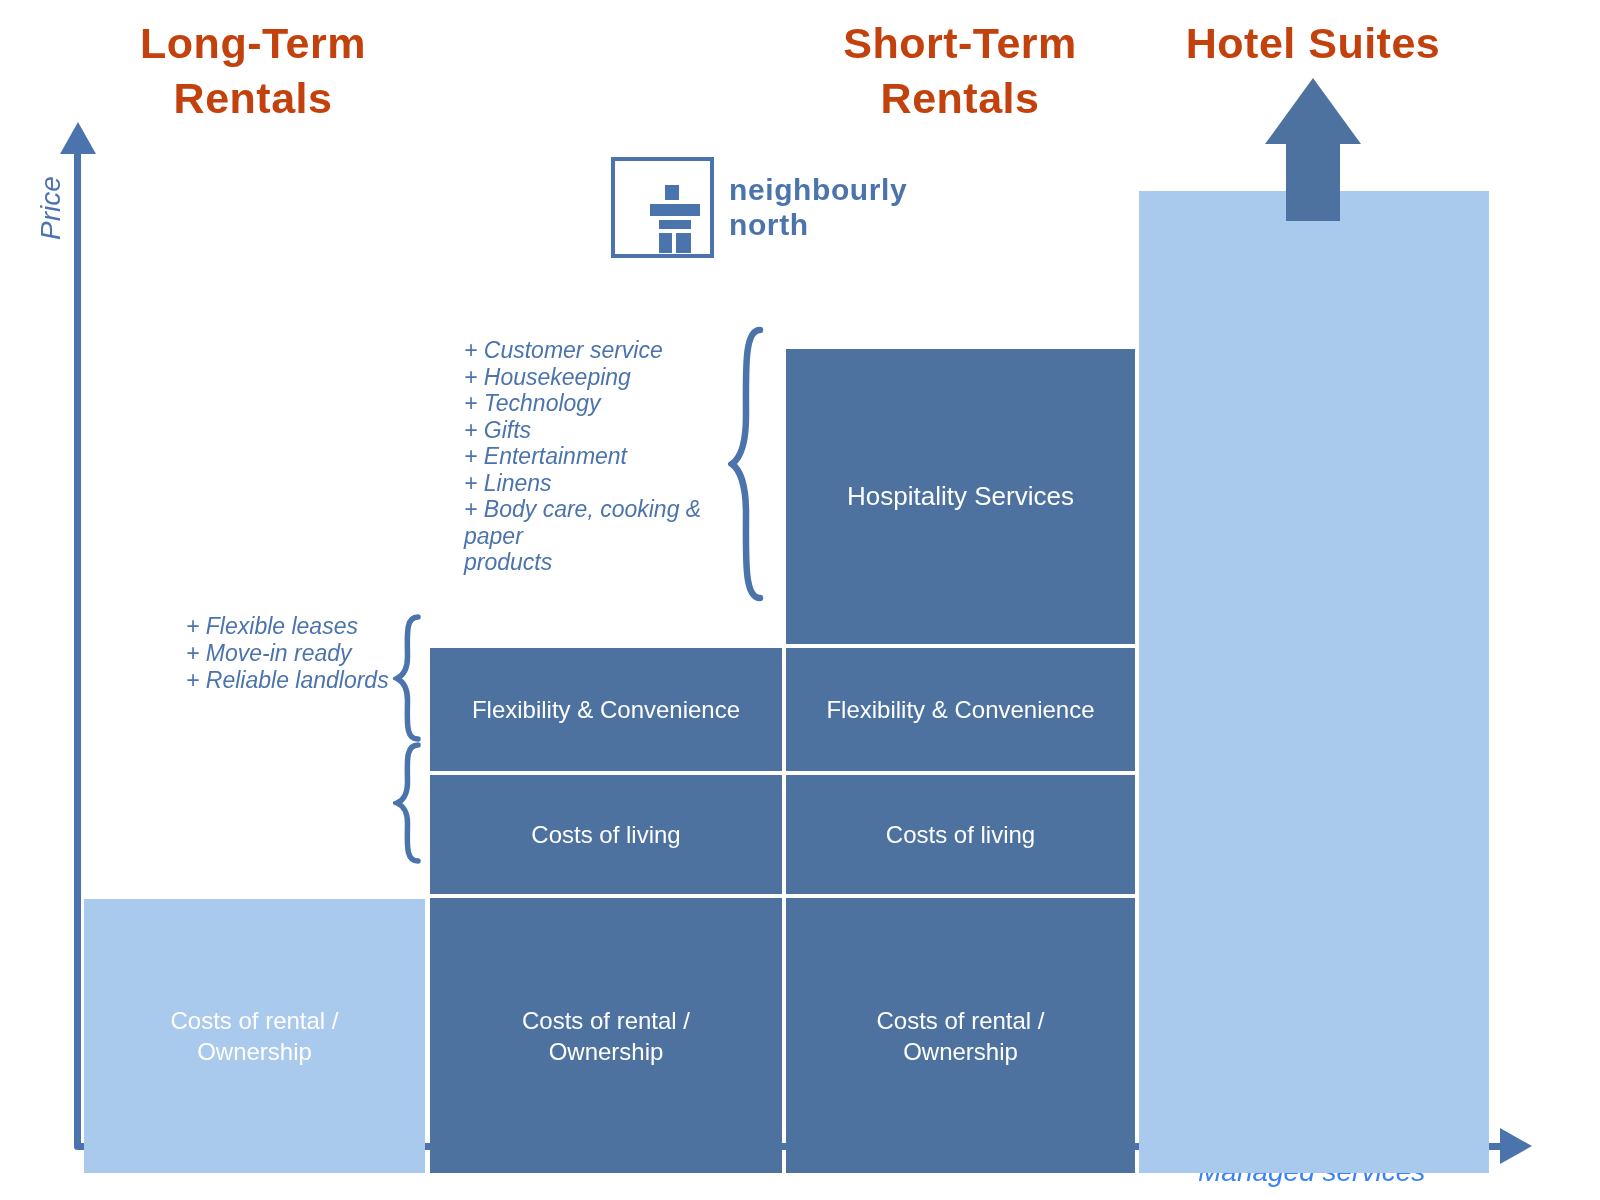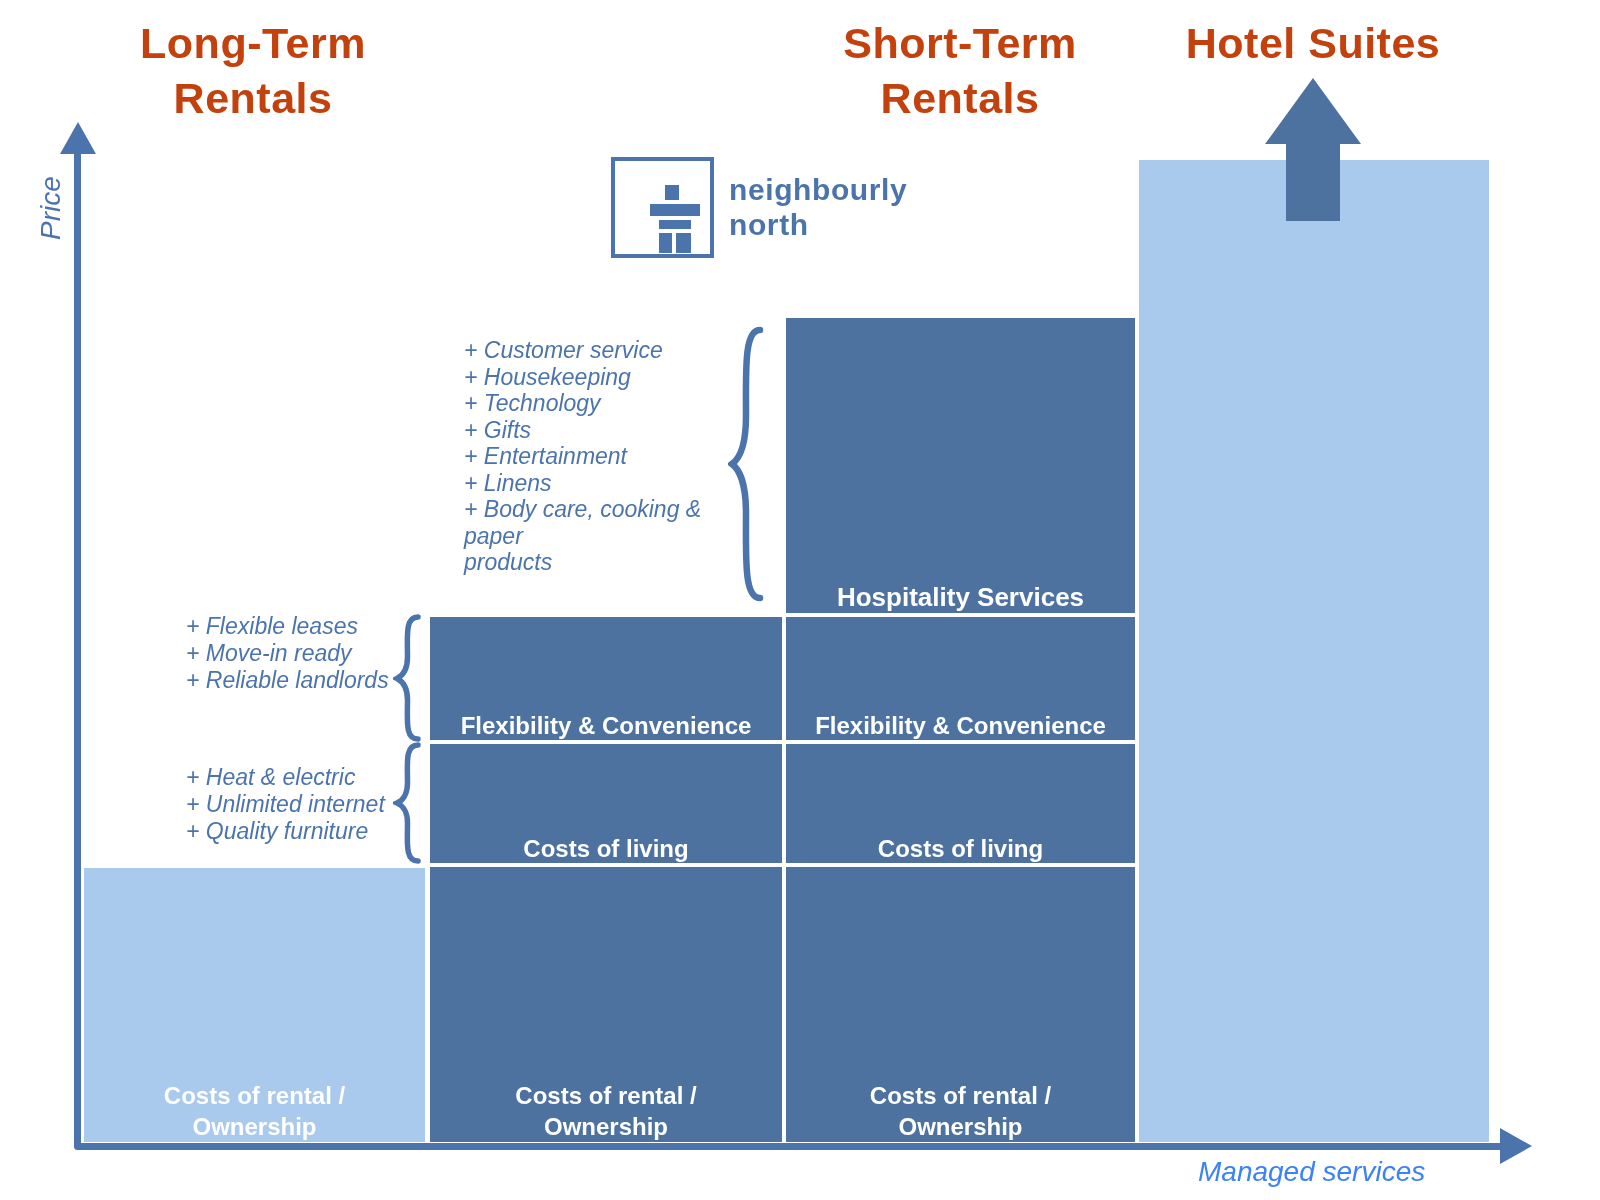--- a/index.html
+++ b/index.html
@@ -33,22 +33,22 @@
   .x-axis-line{position:absolute;left:74px;top:1143px;width:1430px;height:7px;background:#4B74AD;border-radius:4px;}
   .x-axis-head{position:absolute;left:1500px;top:1128px;width:0;height:0;
                border-top:18px solid transparent;border-bottom:18px solid transparent;
                border-left:32px solid #4B74AD;}
   .price-label{position:absolute;left:-12px;top:190px;width:130px;height:36px;transform:rotate(-90deg);
                text-align:center;font-style:italic;font-size:28px;color:#4B74AD;}
   .managed-label{position:absolute;left:1198px;top:1156px;width:300px;text-align:left;
                  font-style:italic;font-size:28px;color:#3b82f6;}
 
   
-  .block{position:absolute;display:flex;align-items:flex-end;justify-content:center;
-         text-align:center;color:#ffffff;font-weight:bold;}
+  .block{position:absolute;display:flex;align-items:center;justify-content:center;
+         text-align:center;color:#ffffff;font-weight:normal;margin-top:31px;}
   .dark{background:#4D72A0;}
   .light{background:#A9C9ED;}
   .b-long-costs  {left:84px;  top:868px;width:341px;height:274px;font-size:24px;line-height:31px;}
   .b-med-flex    {left:430px; top:617px;width:352px;height:123px;font-size:24px;}
   .b-med-living  {left:430px; top:744px;width:352px;height:119px;font-size:24px;}
   .b-med-costs   {left:430px; top:867px;width:352px;height:275px;font-size:24px;line-height:31px;}
   .b-short-hosp  {left:786px; top:318px;width:349px;height:295px;font-size:26px;}
   .b-short-flex  {left:786px; top:617px;width:349px;height:123px;font-size:24px;}
   .b-short-living{left:786px; top:744px;width:349px;height:119px;font-size:24px;}
   .b-short-costs {left:786px; top:867px;width:349px;height:275px;font-size:24px;line-height:31px;}
@@ -151,19 +151,14 @@
     <div>+ Linens</div>
     <div>+ Body care, cooking &amp;</div>
     <div>paper</div>
     <div>products</div>
   </div>
   <div class="ann ann-flex">
     <div>+ Flexible leases</div>
     <div>+ Move-in ready</div>
     <div>+ Reliable landlords</div>
   </div>
-  <div class="ann ann-living">
-    <div>+ Heat &amp; electric</div>
-    <div>+ Unlimited internet</div>
-    <div>+ Quality furniture</div>
-  </div>
 
 </div>
 
 </body></html>

